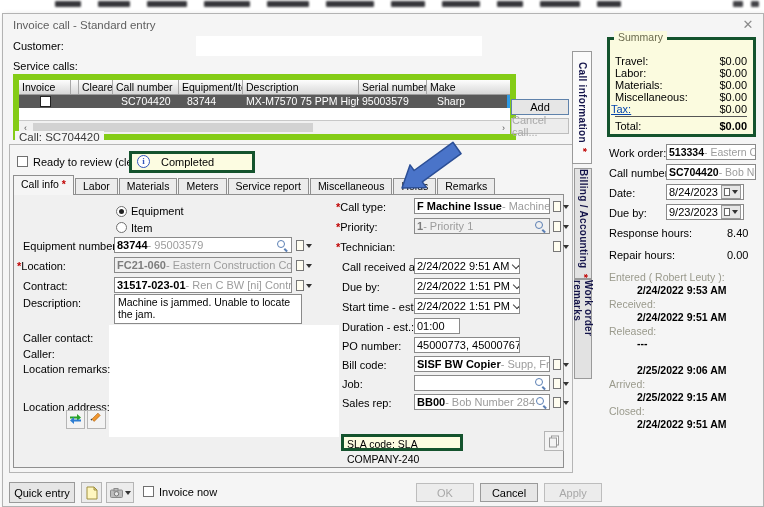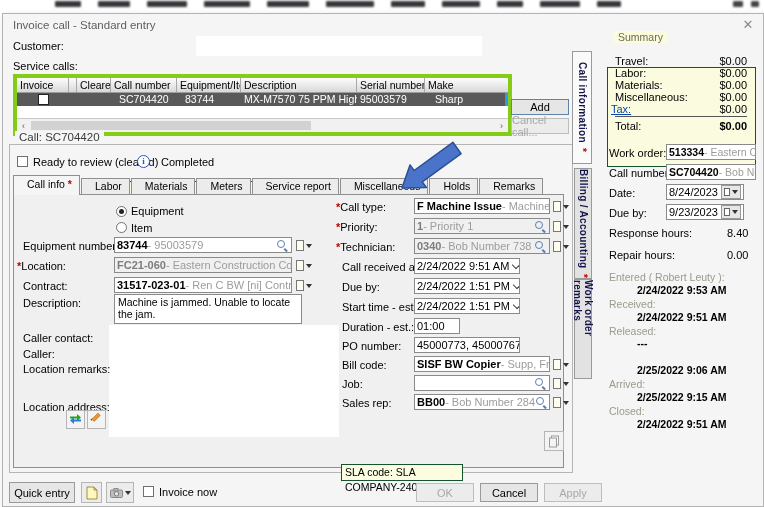--- a/index.html
+++ b/index.html
@@ -11,45 +11,45 @@
   
   .dialog{position:absolute;left:2px;top:13px;width:760px;height:492px;background:#f5f5f5;
           border:1px solid #b3b3b3;box-shadow:2px 2px 6px rgba(0,0,0,.18);}
   .dlg-title{position:absolute;left:10px;top:5px;color:#5f5f5f;font-size:11.5px;}
   .close-x{position:absolute;left:736px;top:2px;width:18px;height:18px;color:#8a8a8a;font-size:13px;
            text-align:center;line-height:18px;cursor:default;}
   .lbl{position:absolute;white-space:nowrap;color:#000;}
   .req{color:#c00000;font-weight:bold;}
   .redact{position:absolute;background:#ffffff;}
   
-  .tbl{position:absolute;left:10px;top:60px;width:491px;background:#fff;border:4px solid #84cc16;}
+  .tbl{position:absolute;left:10px;top:60px;width:491px;background:#fff;border:6px solid #84cc16;}
   .thead{display:flex;height:14px;background:linear-gradient(#fdfdfd,#d8d8d8);border-bottom:1px solid #9d9d9d;}
   .th{border-right:1px solid #a8a8a8;font-size:10.5px;padding:1px 3px 0 3px;box-sizing:border-box;overflow:hidden;white-space:nowrap;}
   .trow{display:flex;height:13px;background:#595959;color:#fff;font-size:10.5px;position:relative;}
   .td{padding:0 3px;box-sizing:border-box;overflow:hidden;white-space:nowrap;line-height:13px;}
   .rowsel-edge{position:absolute;right:0;top:0;width:3px;height:13px;background:#2e9be6;}
   .tempty{height:12px;background:#fff;}
   .hscroll{display:flex;align-items:center;height:13px;background:#f1f1f1;border-top:1px solid #c8c8c8;font-size:9px;color:#555;}
   .harrow{width:13px;text-align:center;line-height:12px;cursor:default;}
   .hthumb{height:9px;background:#d2d2d2;width:280px;margin-left:1px;}
   .btn{position:absolute;background:#e6e6e6;border:1px solid #9a9a9a;font-size:11px;font-family:inherit;
        display:flex;align-items:center;justify-content:center;box-sizing:border-box;cursor:default;}
   .btn.primary{border:1px solid #5f82ab;}
   .btn.disabled{color:#a8a8a8;border-color:#bdbdbd;background:#ececec;}
   
   .gbox{position:absolute;border:1px solid #b5b5b5;background:transparent;}
   .glegend{position:absolute;background:#f5f5f5;padding:0 4px;color:#3a3a3a;font-size:11.5px;}
-  .ylbox{position:absolute;background:#fcfce1;border:1px solid #14532d;box-sizing:border-box;margin-top:30px;}
+  .ylbox{position:absolute;background:#fcfce1;border:3px solid #14532d;box-sizing:border-box;}
   
   .checkbox{position:absolute;width:11px;height:11px;background:#fff;border:1px solid #707070;box-sizing:border-box;}
   .radio{position:absolute;width:11px;height:11px;background:#fff;border:1px solid #707070;border-radius:50%;box-sizing:border-box;}
   .radio.checked::after{content:"";position:absolute;left:2px;top:2px;width:5px;height:5px;border-radius:50%;background:#222;}
   
   .tabstrip{position:absolute;left:10px;top:164px;display:flex;align-items:flex-end;height:17px;}
-  .tab{background:#ececec;border:1px solid #8f8f8f;border-bottom:none;padding:1px 7px 1px 13px;font-size:10.5px;
+  .tab{background:#ececec;border:1px solid #8f8f8f;border-bottom:none;padding:1px 7px 1px 7px;font-size:10.5px;
        margin-right:1px;height:14px;line-height:13px;white-space:nowrap;cursor:default;}
   .tab.active{background:#f5f5f5;height:17px;line-height:15px;position:relative;z-index:2;}
   .tabpage{position:absolute;left:10px;top:180px;width:551px;height:274px;background:#f0f0f0;border:1px solid #8f8f8f;box-sizing:border-box;}
   
   .vtab{position:absolute;left:571px;width:18px;writing-mode:vertical-rl;background:#e2e2e2;border:1px solid #9a9a9a;
         font-size:10px;font-weight:bold;color:#14144a;display:flex;align-items:center;justify-content:center;
         box-sizing:border-box;letter-spacing:.3px;cursor:default;}
   .vtab.active{background:#fafafa;}
   .vtab .req{margin-top:5px;writing-mode:vertical-rl;}
   
@@ -252,25 +252,20 @@
       <span class="code">1</span>
         <span class="sfx"> - Priority 1</span>
       <span class="mag"></span>
     </div>
     <div class="noteic" style="left:550px;top:205px">
         <span class="page"></span>
         <span class="dar"></span>
       </div>
 
     <div class="lbl" style="left:333px;top:227px"><span class="req">*</span><span>Technician:</span></div>
-    <div class="field disabled" style="left:411px;top:224px;width:136px">
-      <span class="code">0340</span>
-        <span class="sfx"> - Bob Number 738</span>
-      <span class="mag"></span>
-    </div>
     <div class="noteic" style="left:550px;top:225px">
         <span class="page"></span>
         <span class="dar"></span>
       </div>
 
     <div class="lbl" style="left:339px;top:247px">Call received at:</div>
     <div class="field" style="left:411px;top:244px;width:106px">
       <span>2/24/2022  9:51 AM</span>
       <span class="chevwrap">
           <span class="chev"></span>

